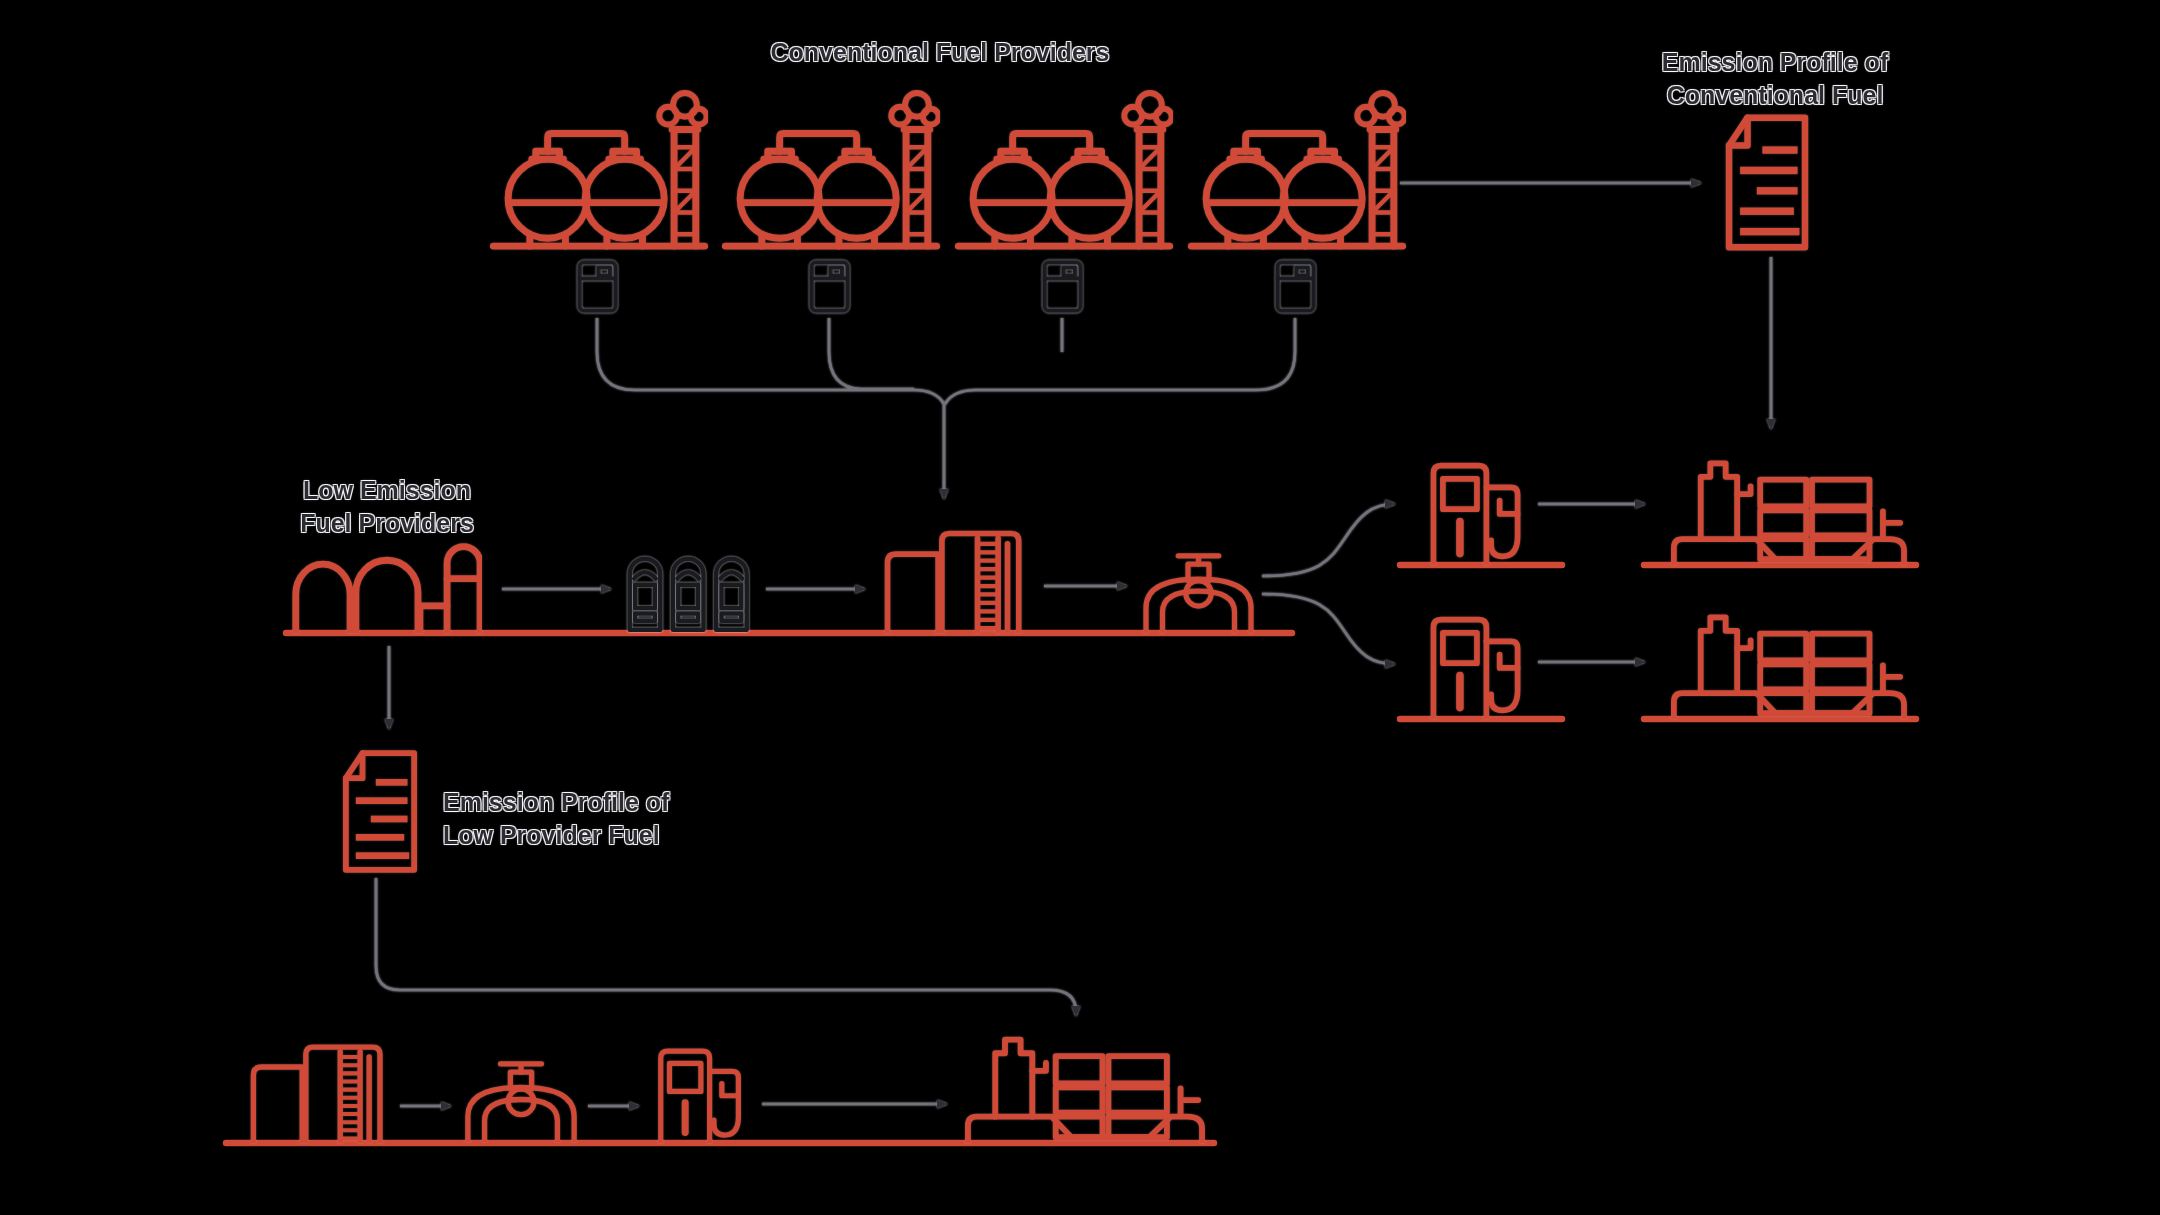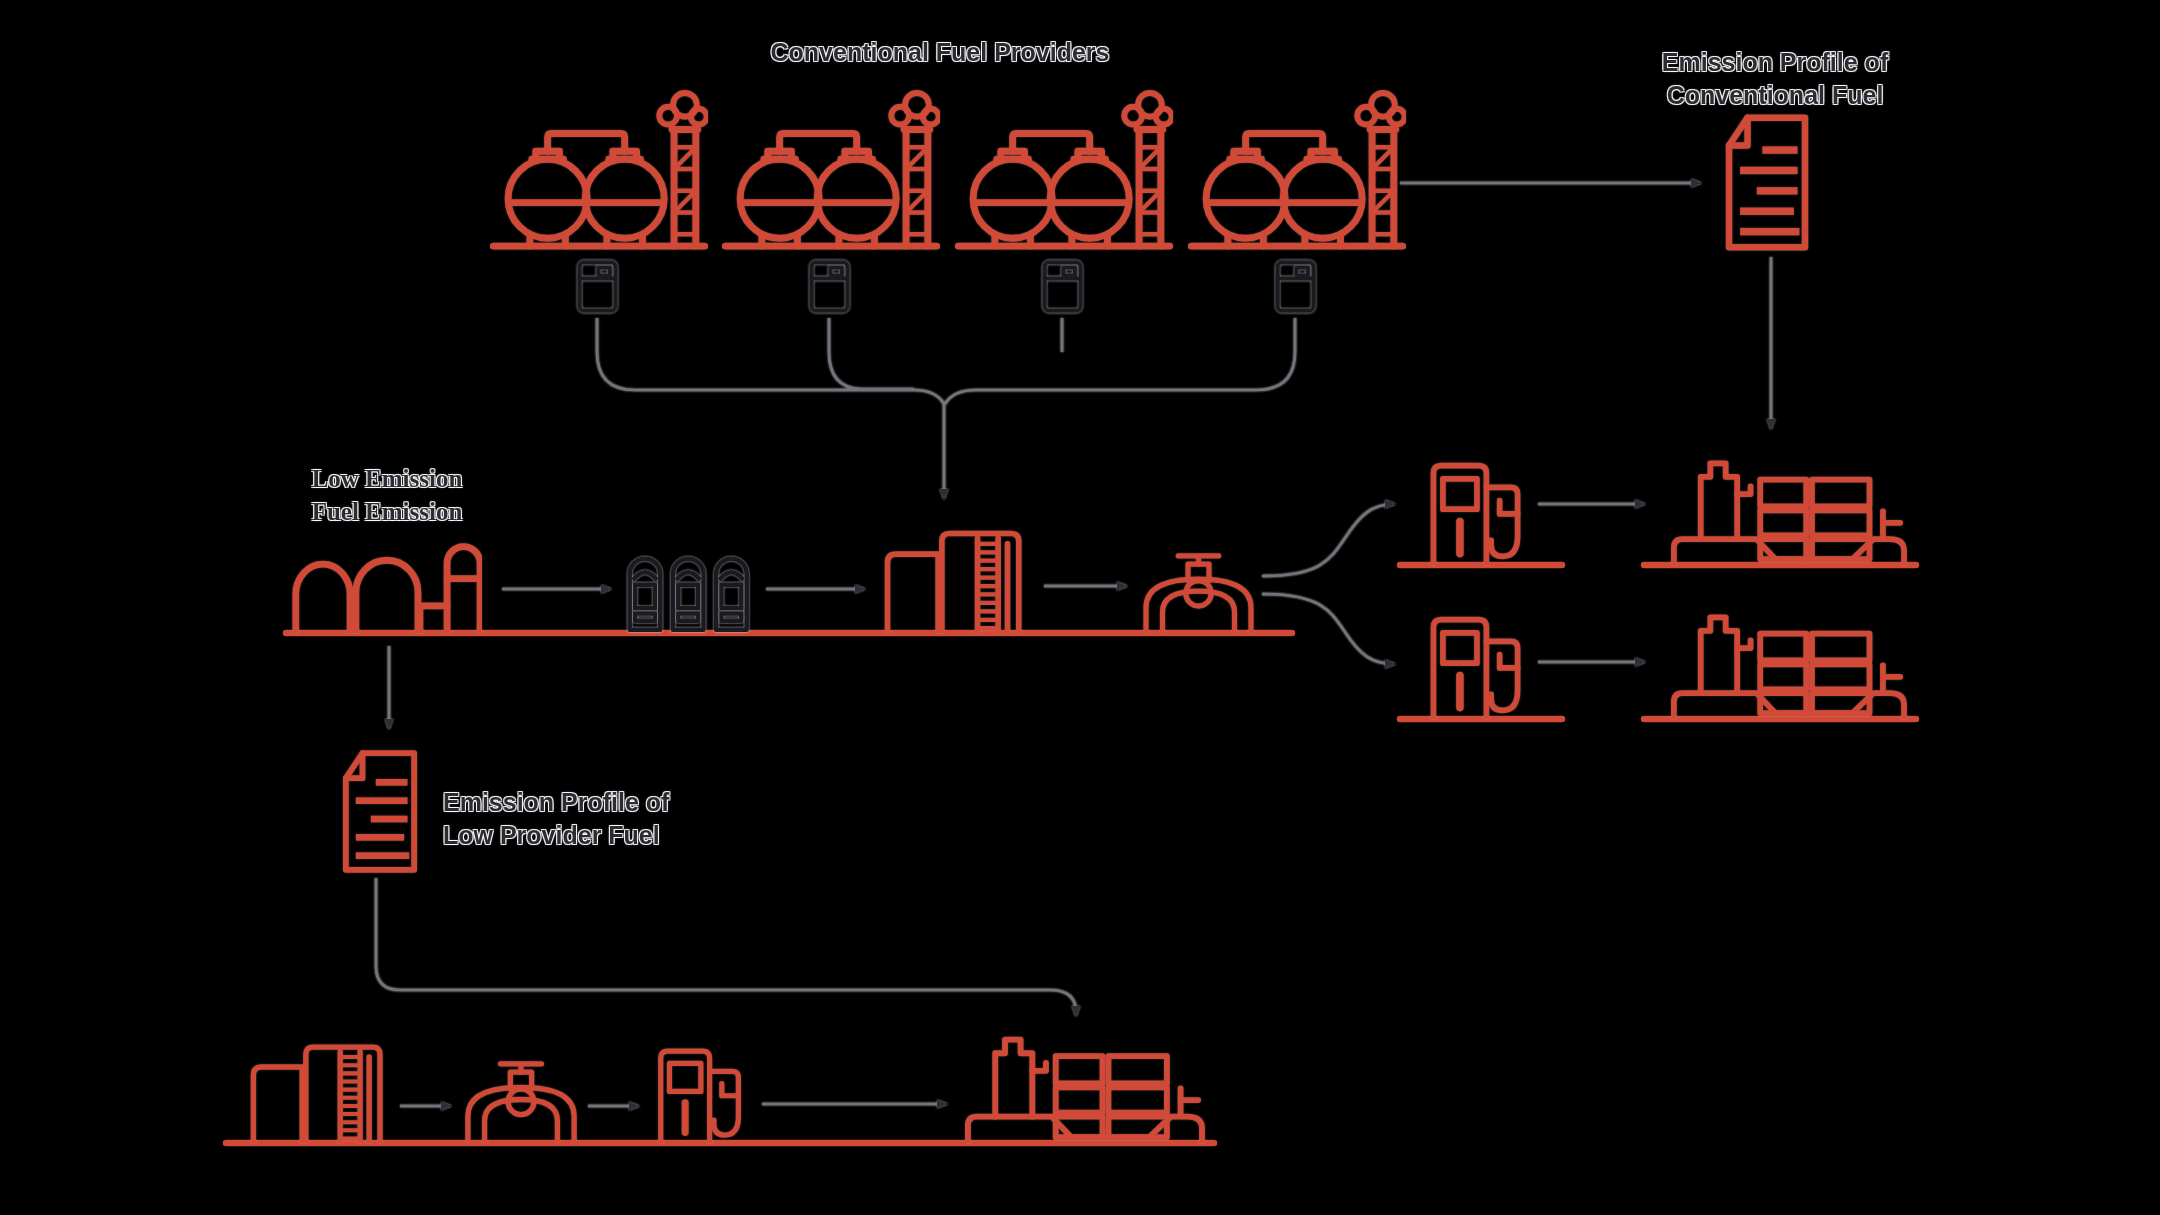--- a/index.html
+++ b/index.html
@@ -198,23 +198,23 @@
     <use class="glow-r" href="#sym-ship" x="962" y="1024" width="244" height="119"></use>
   </svg>
 
   <div class="label center" style="left:760px;top:36px;width:360px;">Conventional Fuel Providers</div>
 
   <div class="label center" style="left:1655px;top:46px;width:240px;">
     <div>Emission Profile of</div>
     <div>Conventional Fuel</div>
   </div>
 
-  <div class="label center" style="left:277px;top:462px;width:220px;font-family:Liberation Serif, serif;">
+  <div class="label center" style="left:277px;top:474px;width:220px;">
     <div>Low Emission</div>
-    <div>Fuel Emission</div>
+    <div>Fuel Providers</div>
   </div>
 
   <div class="label" style="left:443px;top:786px;width:280px;">
     <div>Emission Profile of</div>
     <div>Low Provider Fuel</div>
   </div>
 
 </div>
 
 </body></html>

